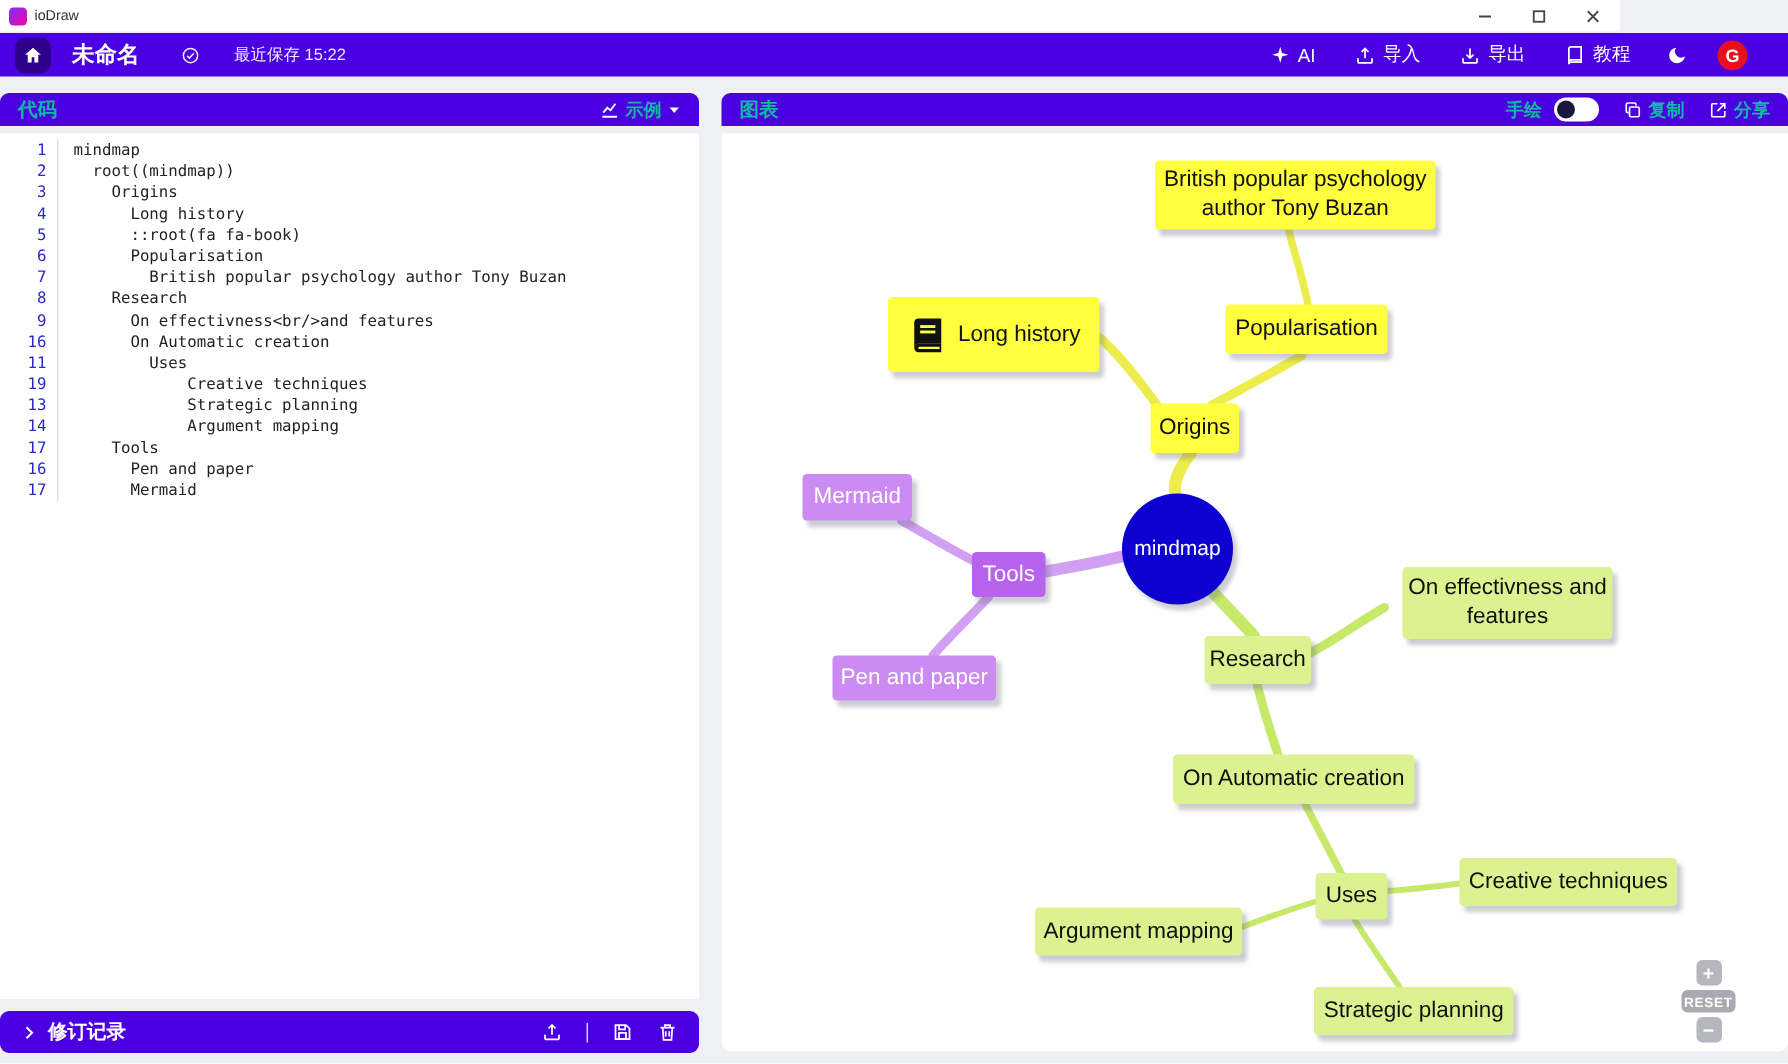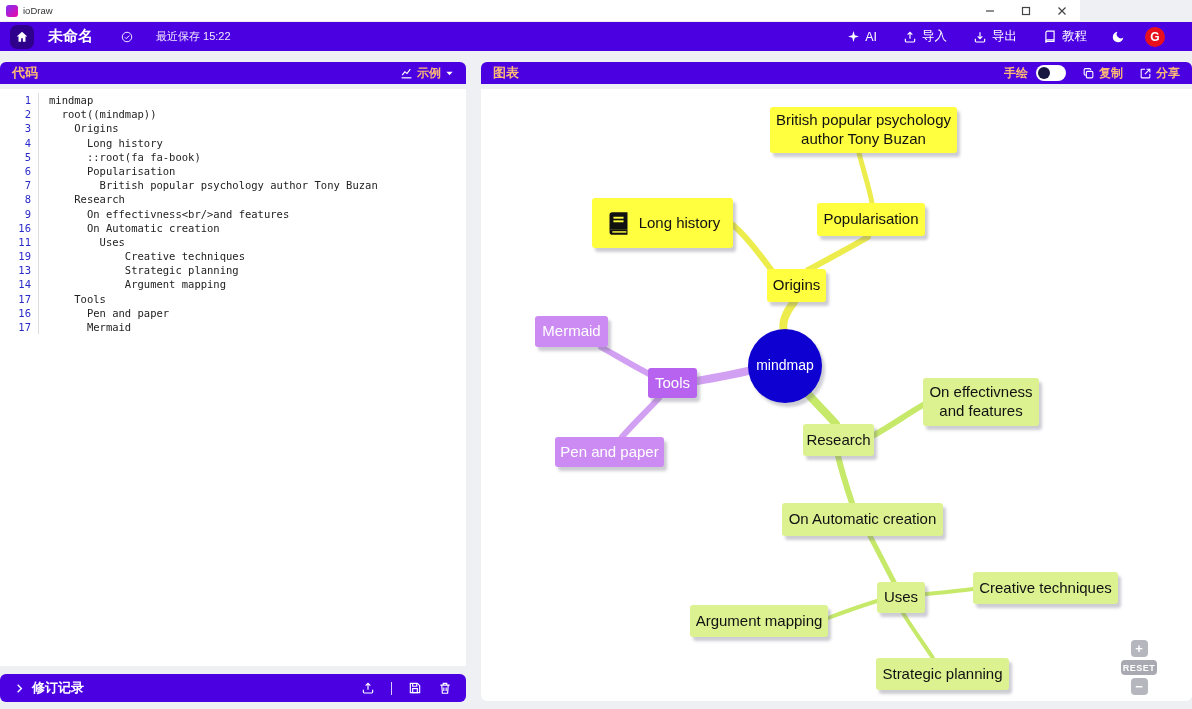--- a/index.html
+++ b/index.html
@@ -37,21 +37,21 @@
   .appbar-spacer { flex:1; }
   .appbar-action { display:flex; align-items:center; gap:5px; font-size:12.5px;
     margin-left:26px; font-weight:normal; }
   .appbar-action svg, .save-status svg, .home-btn svg { display:block; }
   .avatar { width:20px; height:20px; border-radius:50%; background:#e8101c;
     color:#fff; font-size:12px; font-weight:bold; display:flex; align-items:center;
     justify-content:center; margin-left:20px; }
   .moon-btn { margin-left:24px; display:flex; }
   
   .panel-header {
-    position:absolute; height:22px; background:var(--purple); color:#fdba74;
+    position:absolute; height:22px; background:var(--purple); color:#14b8a6;
     display:flex; align-items:center; padding:0 12px; border-radius:6px 6px 0 0;
     font-size:13px; font-weight:bold;
   }
   .code-header { top:62px; left:0; width:466px; }
   .chart-header { top:62px; left:481px; width:711px;align-items:center; }
   .header-spacer { flex:1; }
   .header-action { display:flex; align-items:center; gap:4px; font-size:12px;
     font-weight:bold; margin-left:16px; }
   .toggle { width:30px; height:16px; border-radius:8px; background:#fff;
     position:relative; margin-left:4px; }
@@ -353,21 +353,21 @@
         </svg>
     </span>
     <span>Long history</span>
   </div>
   <div class="mnode yellow" style="left:336px;top:114px;width:108px;height:33px">Popularisation</div>
   <div class="mnode yellow" style="left:286px;top:180px;width:59px;height:33px">Origins</div>
   <div class="mnode mroot" style="left:267px;top:240px;width:74px;height:74px">mindmap</div>
   <div class="mnode plight" style="left:54px;top:227px;width:73px;height:31px">Mermaid</div>
   <div class="mnode pdark" style="left:167px;top:279px;width:49px;height:30px">Tools</div>
   <div class="mnode plight" style="left:74px;top:348px;width:109px;height:30px">Pen and paper</div>
-  <div class="mnode green" style="left:442px;top:289px;width:116px;height:48px">On effectivness and features</div>
+  <div class="mnode green" style="left:454px;top:289px;width:140px;height:48px">On effectivness and features</div>
   <div class="mnode green" style="left:322px;top:335px;width:71px;height:32px">Research</div>
   <div class="mnode green" style="left:301px;top:414px;width:161px;height:33px">On Automatic creation</div>
   <div class="mnode green" style="left:396px;top:493px;width:48px;height:31px">Uses</div>
   <div class="mnode green" style="left:492px;top:483px;width:145px;height:32px">Creative techniques</div>
   <div class="mnode green" style="left:209px;top:516px;width:138px;height:32px">Argument mapping</div>
   <div class="mnode green" style="left:395px;top:569px;width:133px;height:32px">Strategic planning</div>
 
   <div class="zoom-controls">
     <span class="zoom-btn">+</span>
     <span class="zoom-reset">RESET</span>

